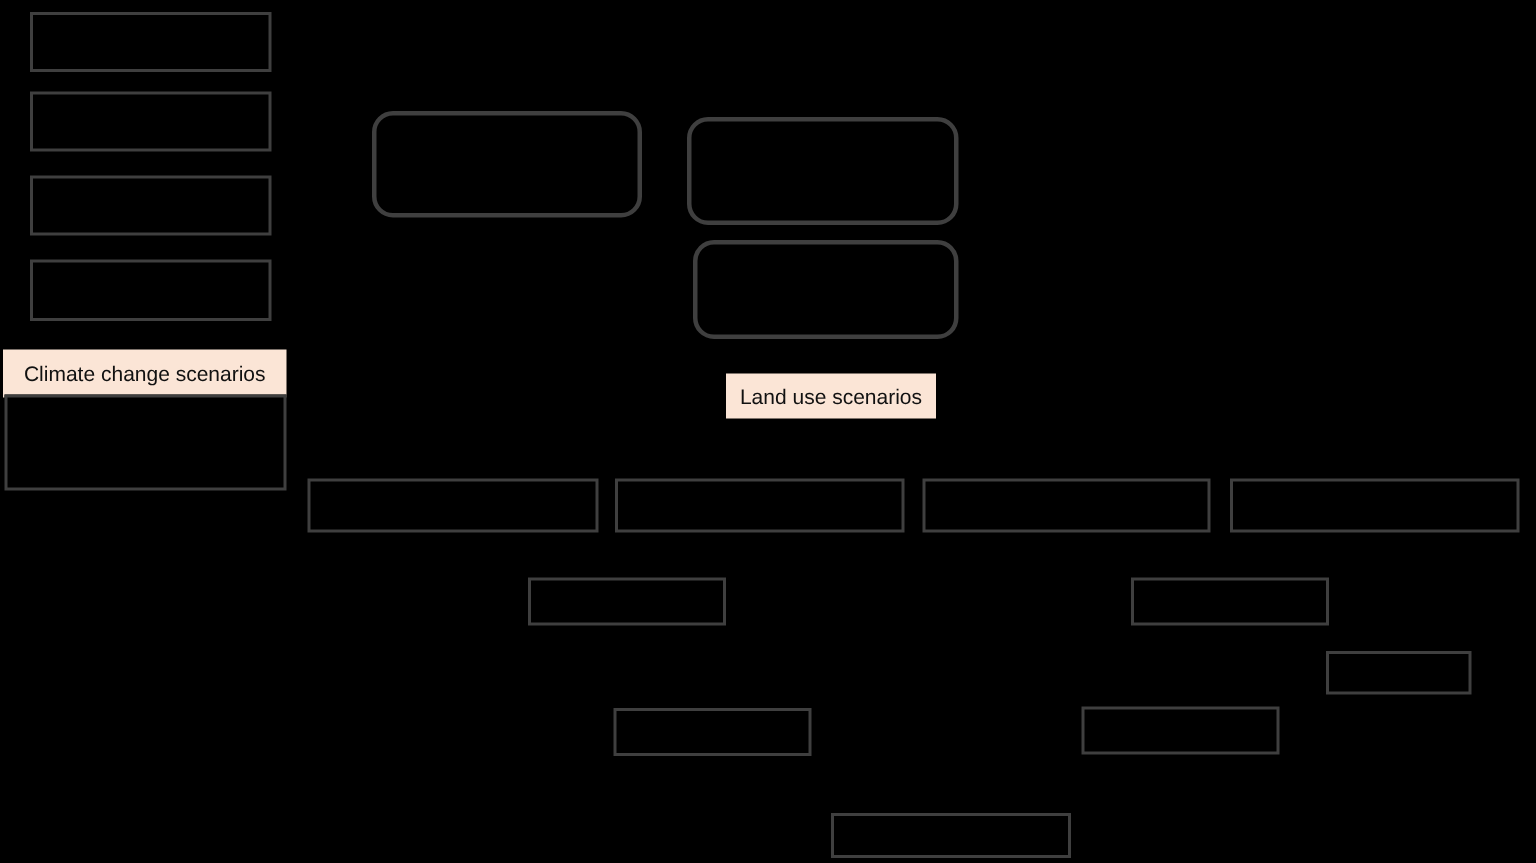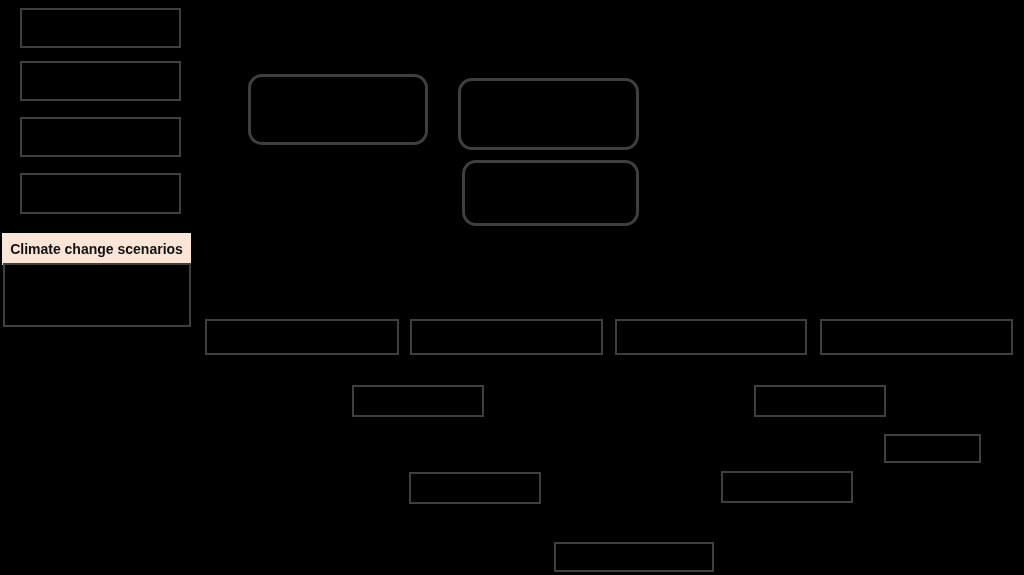--- a/index.html
+++ b/index.html
@@ -29,21 +29,21 @@
     border: 3px solid #3f3f3f;
     border-radius: 14px;
     background: #000000;
   }
   
   .peach-label {
     position: absolute;
     box-sizing: border-box;
     background: #fbe5d6;
     color: #111111;
-    font-weight: bold;
+    font-weight: normal;
     font-size: 14px;
     display: flex;
     align-items: center;
     justify-content: center;
     text-align: center;
     white-space: nowrap;
   }
 </style>
 </head>
 <body>
@@ -57,20 +57,23 @@
 
   <div class="peach-label" style="left:2px; top:233px; width:189px; height:32px;">
     <span>Climate change scenarios</span>
   </div>
   <div class="box" style="left:3px; top:263px; width:188px; height:64px;"></div>
 
   <div class="rbox" style="left:248px; top:74px;  width:180px; height:71px;"></div>
   <div class="rbox" style="left:458px; top:78px;  width:181px; height:72px;"></div>
   <div class="rbox" style="left:462px; top:160px; width:177px; height:66px;"></div>
 
+  <div class="peach-label" style="left:484px; top:249px; width:140px; height:30px;">
+    <span>Land use scenarios</span>
+  </div>
 
   <div class="box" style="left:205px; top:319px; width:194px; height:36px;"></div>
   <div class="box" style="left:410px; top:319px; width:193px; height:36px;"></div>
   <div class="box" style="left:615px; top:319px; width:192px; height:36px;"></div>
   <div class="box" style="left:820px; top:319px; width:193px; height:36px;"></div>
 
   <div class="box" style="left:352px; top:385px; width:132px; height:32px;"></div>
   <div class="box" style="left:754px; top:385px; width:132px; height:32px;"></div>
   <div class="box" style="left:884px; top:434px; width:97px;  height:29px;"></div>
   <div class="box" style="left:409px; top:472px; width:132px; height:32px;"></div>

